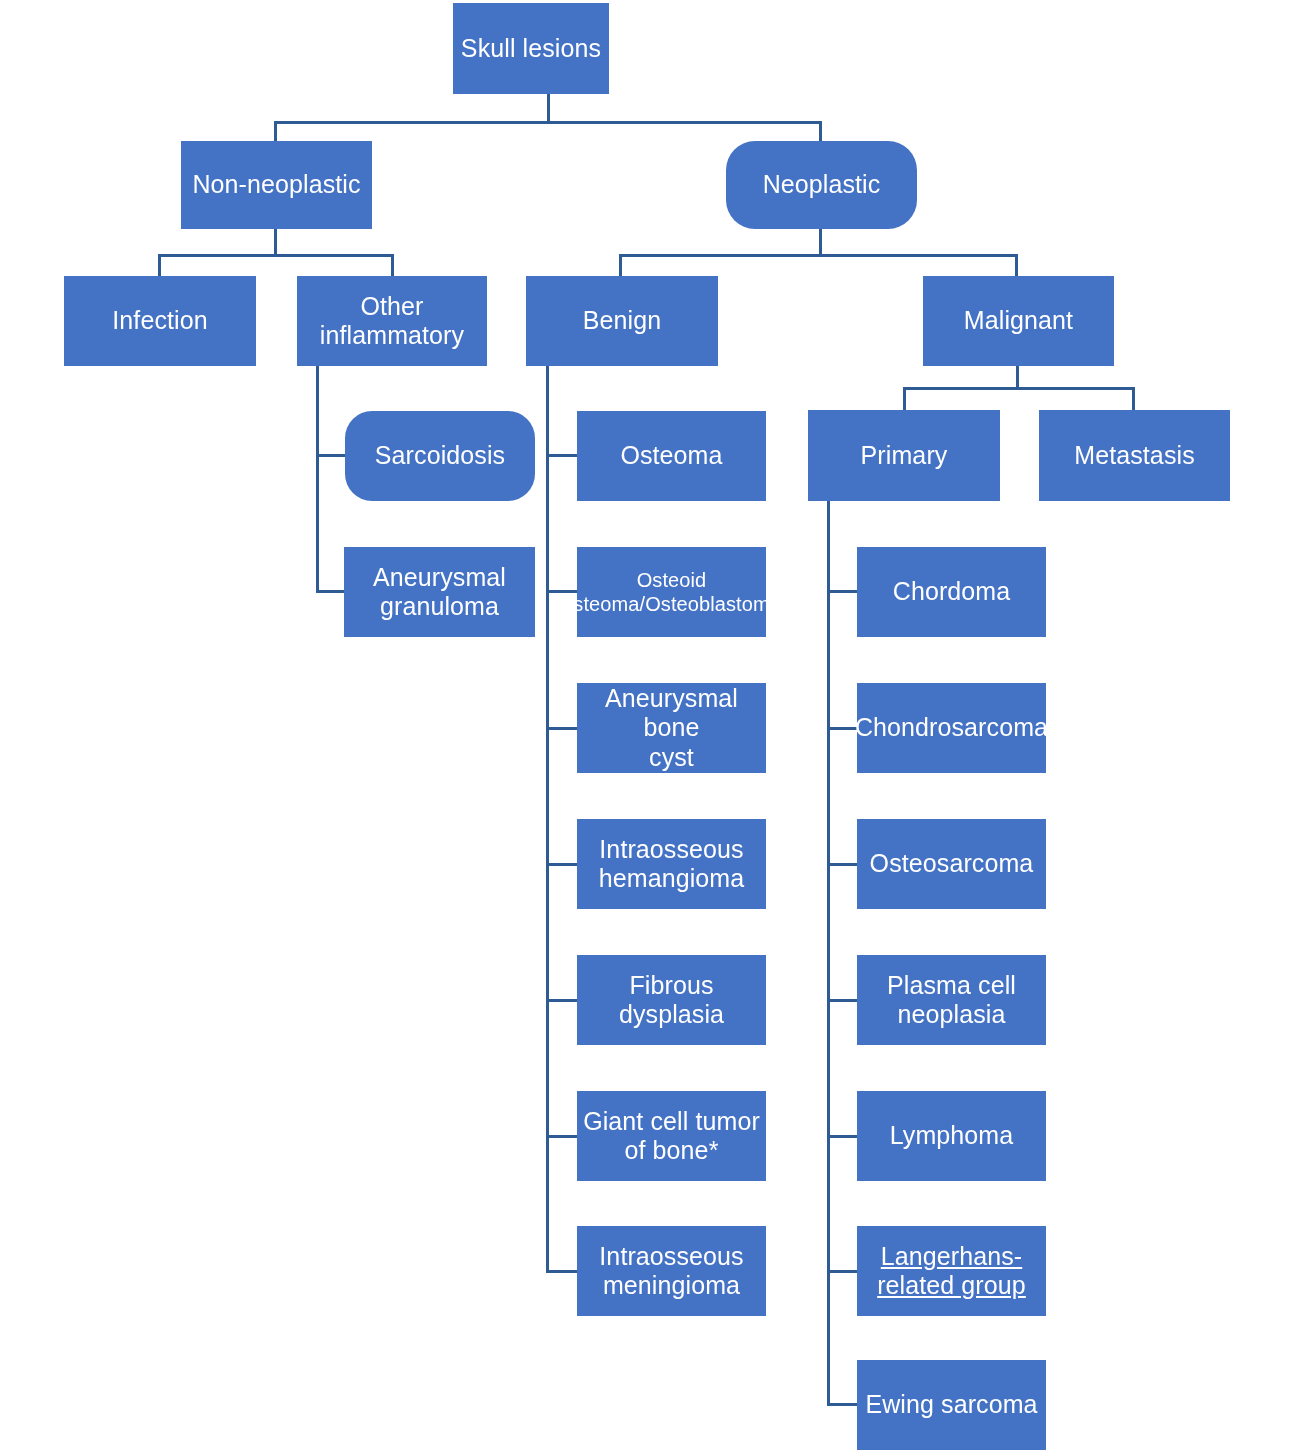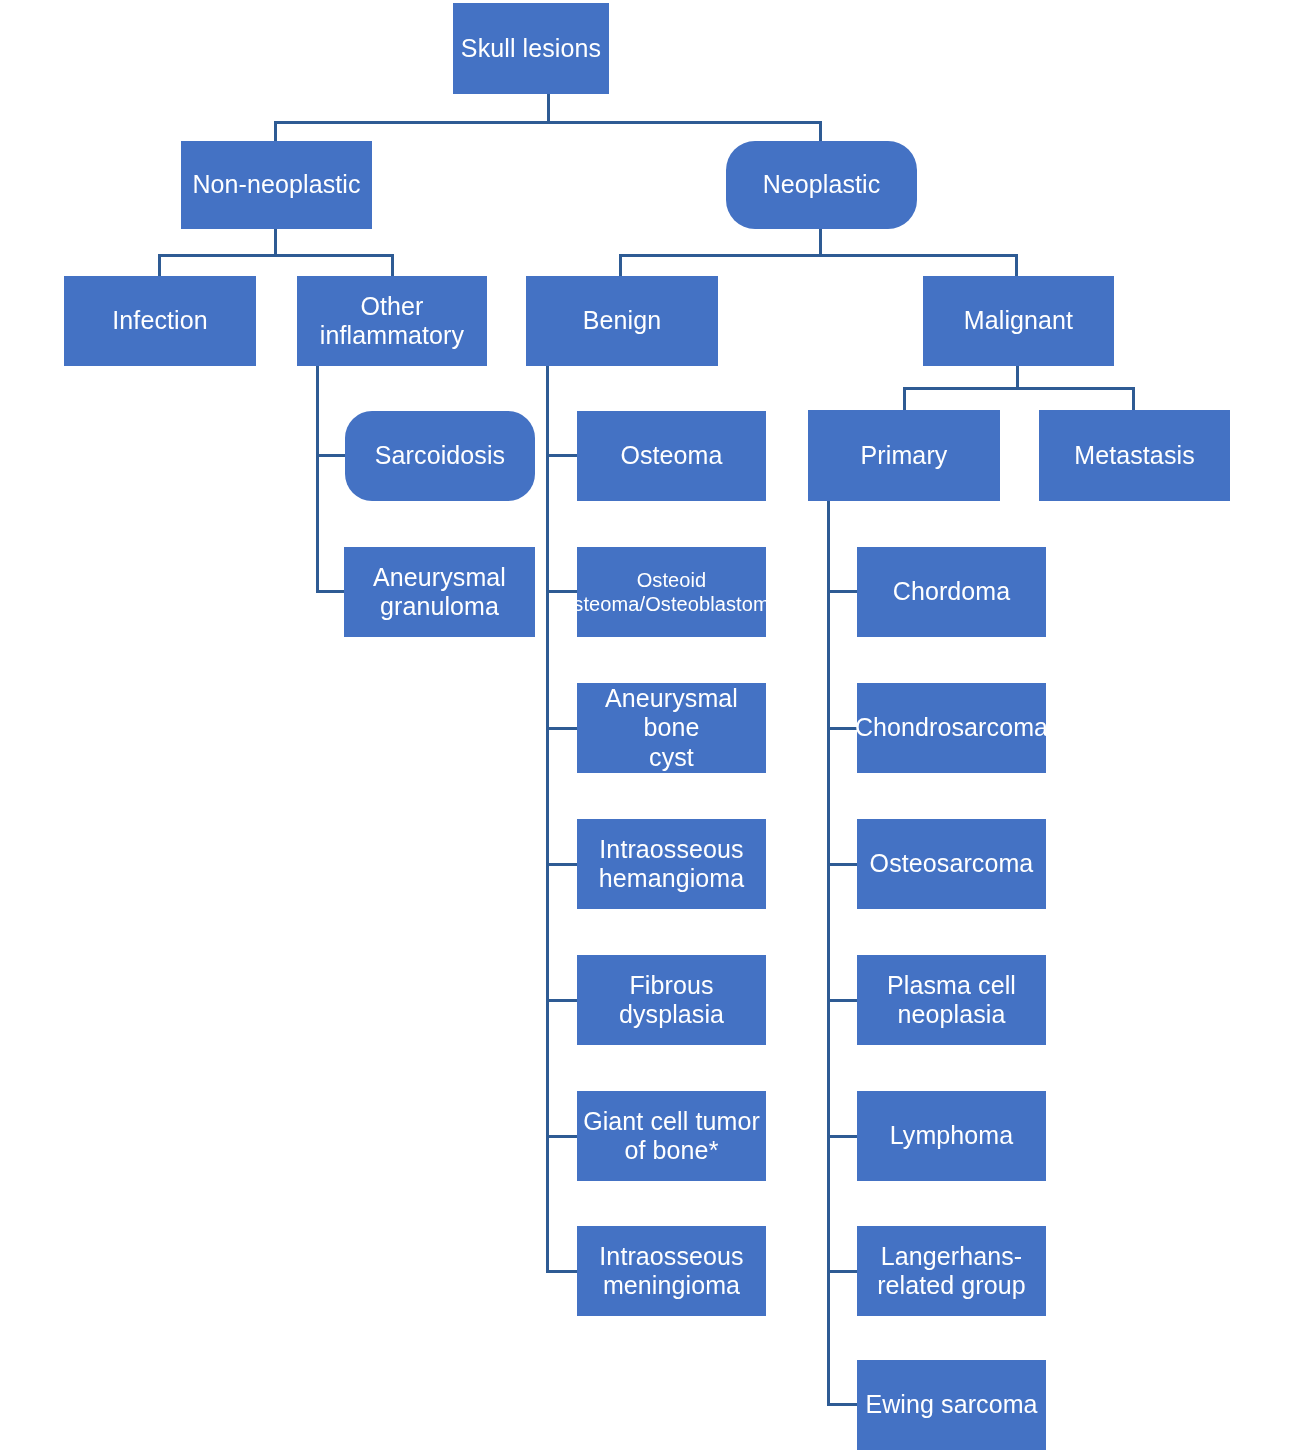--- a/index.html
+++ b/index.html
@@ -177,21 +177,21 @@
   <div class="node" style="left:857px; top:819px; width:189px; height:90px;">
     <span class="node-label">Osteosarcoma</span>
   </div>
   <div class="node" style="left:857px; top:955px; width:189px; height:90px;align-items:center;">
     <span class="node-label">Plasma cell
 neoplasia</span>
   </div>
   <div class="node" style="left:857px; top:1091px; width:189px; height:90px;">
     <span class="node-label">Lymphoma</span>
   </div>
-  <div class="node" style="left:857px; top:1226px; width:189px; height:90px;">
+  <div class="node" style="left:857px; top:1226px; width:189px; height:90px;text-decoration:underline;">
     <span class="node-label">Langerhans-
 related group</span>
   </div>
   <div class="node" style="left:857px; top:1360px; width:189px; height:90px;">
     <span class="node-label">Ewing sarcoma</span>
   </div>
 
 </div>
 
 </body></html>

